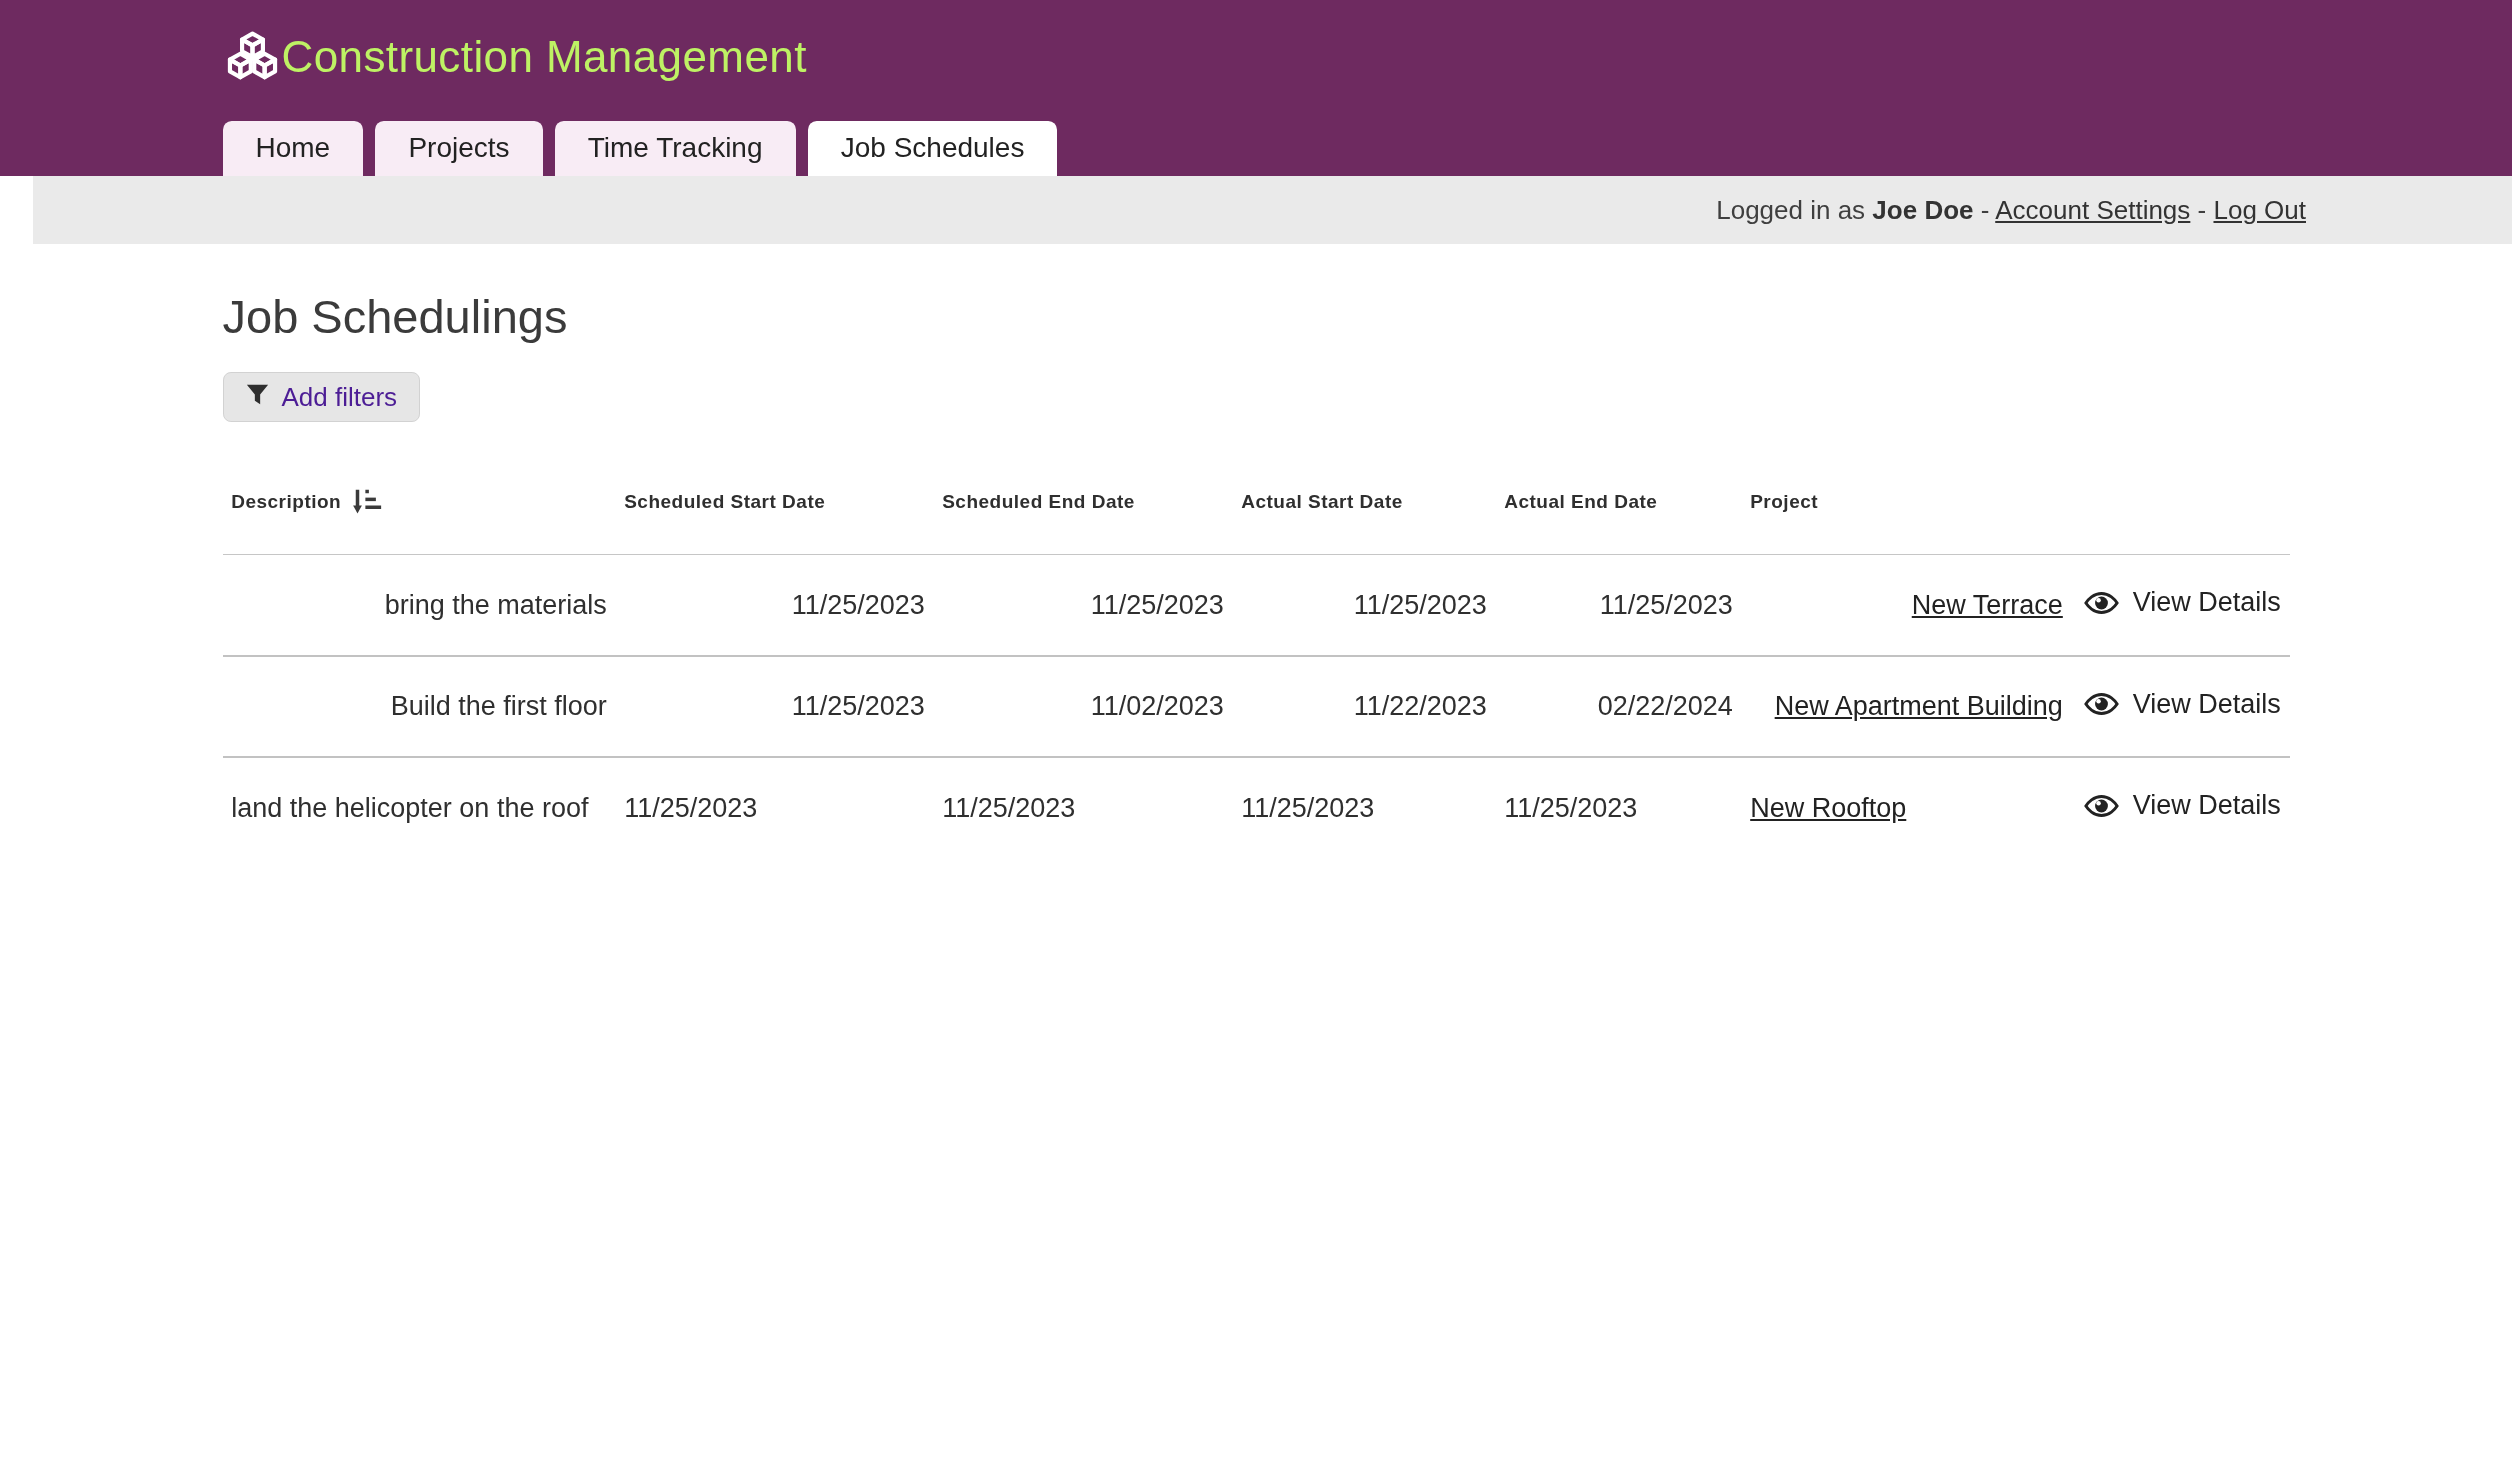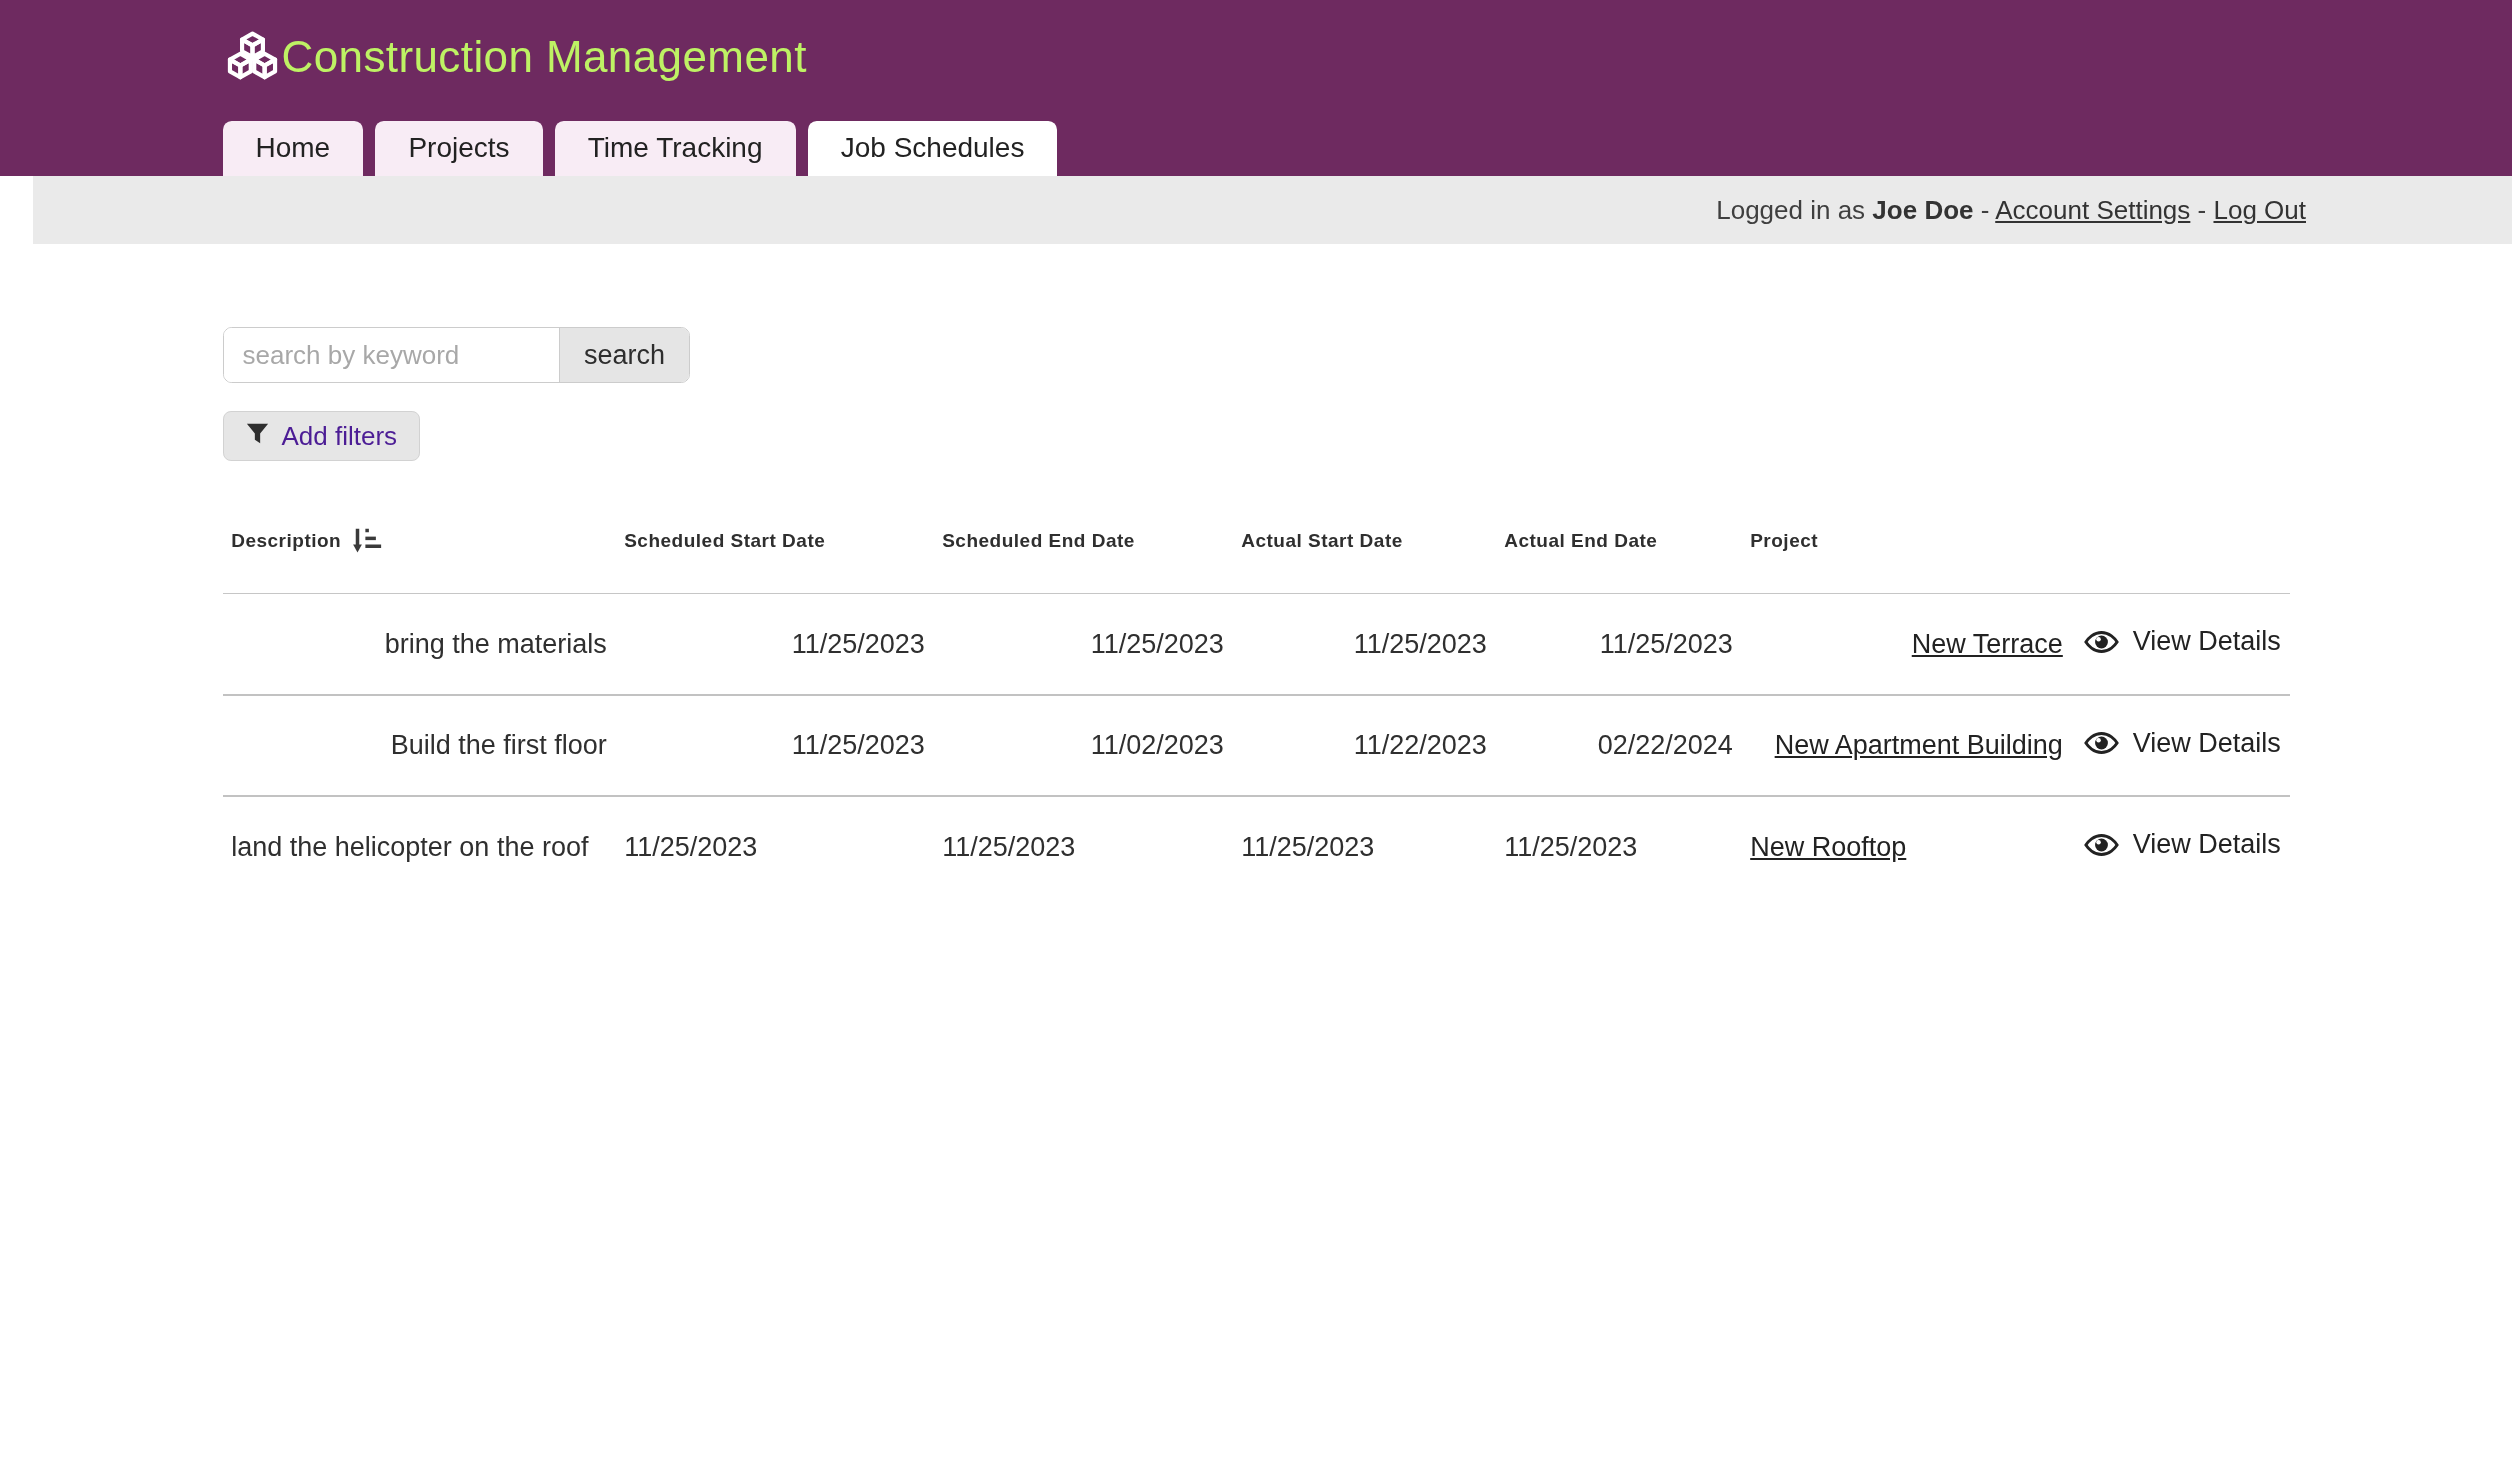--- a/index.html
+++ b/index.html
@@ -164,27 +164,22 @@
     <span class="session-user">Joe Doe</span>
     <span>-</span>
     <a class="session-link">Account Settings</a>
     <span>-</span>
     <a class="session-link">Log Out</a>
   </div>
 </div>
 
 <main class="main">
   <div class="container">
-
-    <div class="search-row">
-      <div class="search-group">
-        <input class="search-input" type="text" placeholder="search by keyword" style="">
-        <button class="search-button">search</button>
-      </div>
-    </div>
+    <h1 class="page-title">Job Schedulings</h1>
+
 
     <div class="filters-row">
       <button class="add-filters-button">
         <span class="filter-icon">
           <svg width="23" height="23" viewBox="0 0 26 26" fill="#2e2e2e">
             <path d="M1 2 H25 L16 13 V24 L10 20 V13 Z"></path>
           </svg>
         </span>
         <span>Add filters</span>
       </button>

